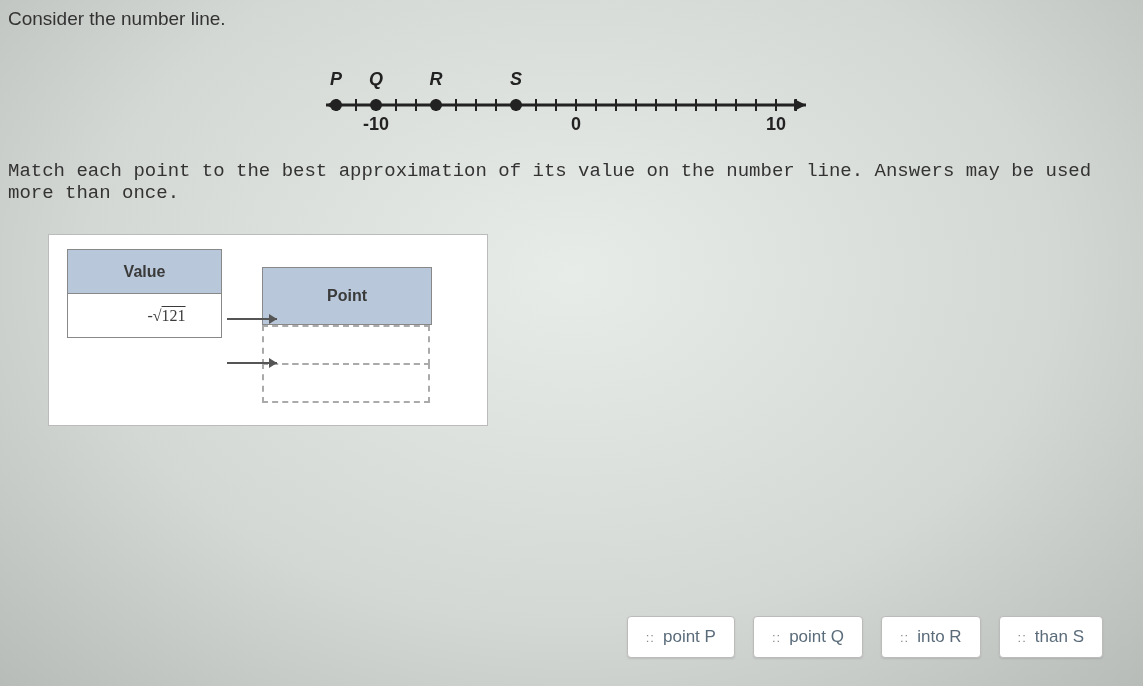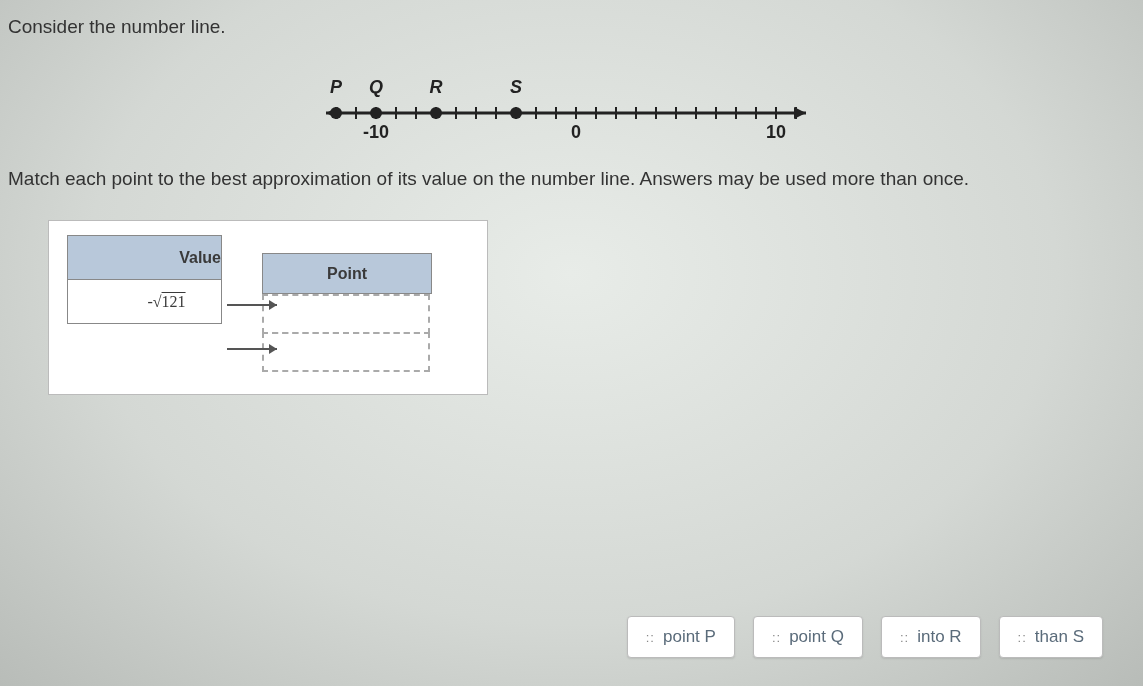--- a/index.html
+++ b/index.html
@@ -7,24 +7,24 @@
     font-family: Arial, Helvetica, sans-serif;
     background: radial-gradient(ellipse at 50% 40%, #e8ece8 0%, #d4d8d4 60%, #b8bcb8 100%);
     width: 1143px;
     height: 686px;
     overflow: hidden;
     color: #3a3a3a;
     font-size: 18px;
   }
   .page { padding: 0 20px 0 8px; }
   .instr { font-weight: bold; font-size: 19px; margin: 2px 0 18px 0; color: #333; }
-  .sub { font-size: 19px; margin: 16px 0 30px 0; color: #333; }
+  .sub { font-size: 19px; margin: 8px 0 30px 0; color: #333; }
   .nl-wrap { display:flex; justify-content:center; margin: 10px 0 20px 0; }
   .numberline-svg { }
-  .match-text { font-size: 19px; margin: 8px 0 30px 0; color: #333; }
+  .match-text { font-size: 19px; margin: 8px 0 30px 0; color: #333; font-family: Liberation Mono, monospace; }
 
   .table-area {
     margin-left: 40px;
     display: flex;
     gap: 40px;
     align-items: flex-start;
     background: #fff;
     border: 1px solid #bbb;
     padding: 14px 18px 22px 18px;
     width: 440px;
@@ -36,32 +36,31 @@
   }
   table.val th, table.val td {
     border: 1px solid #888;
     height: 44px;
     text-align: center;
     font-size: 16px;
   }
   table.val th {
     background: #b8c8da;
     font-weight: bold;
-    text-align: right;
   }
   table.pt {
     border-collapse: collapse;
     width: 170px;
     margin-top: 18px;
   }
   table.pt th {
     border: 1px solid #888;
     background: #b8c8da;
     font-weight: bold;
-    height: 40px;
+    height: 57px;
     text-align: center;
     font-size: 16px;
   }
   .drop {
     border: 2px dashed #aaa;
     height: 40px;
     width: 168px;
   }
   .drop + .drop { margin-top: -2px; }
   .arrows-col {

